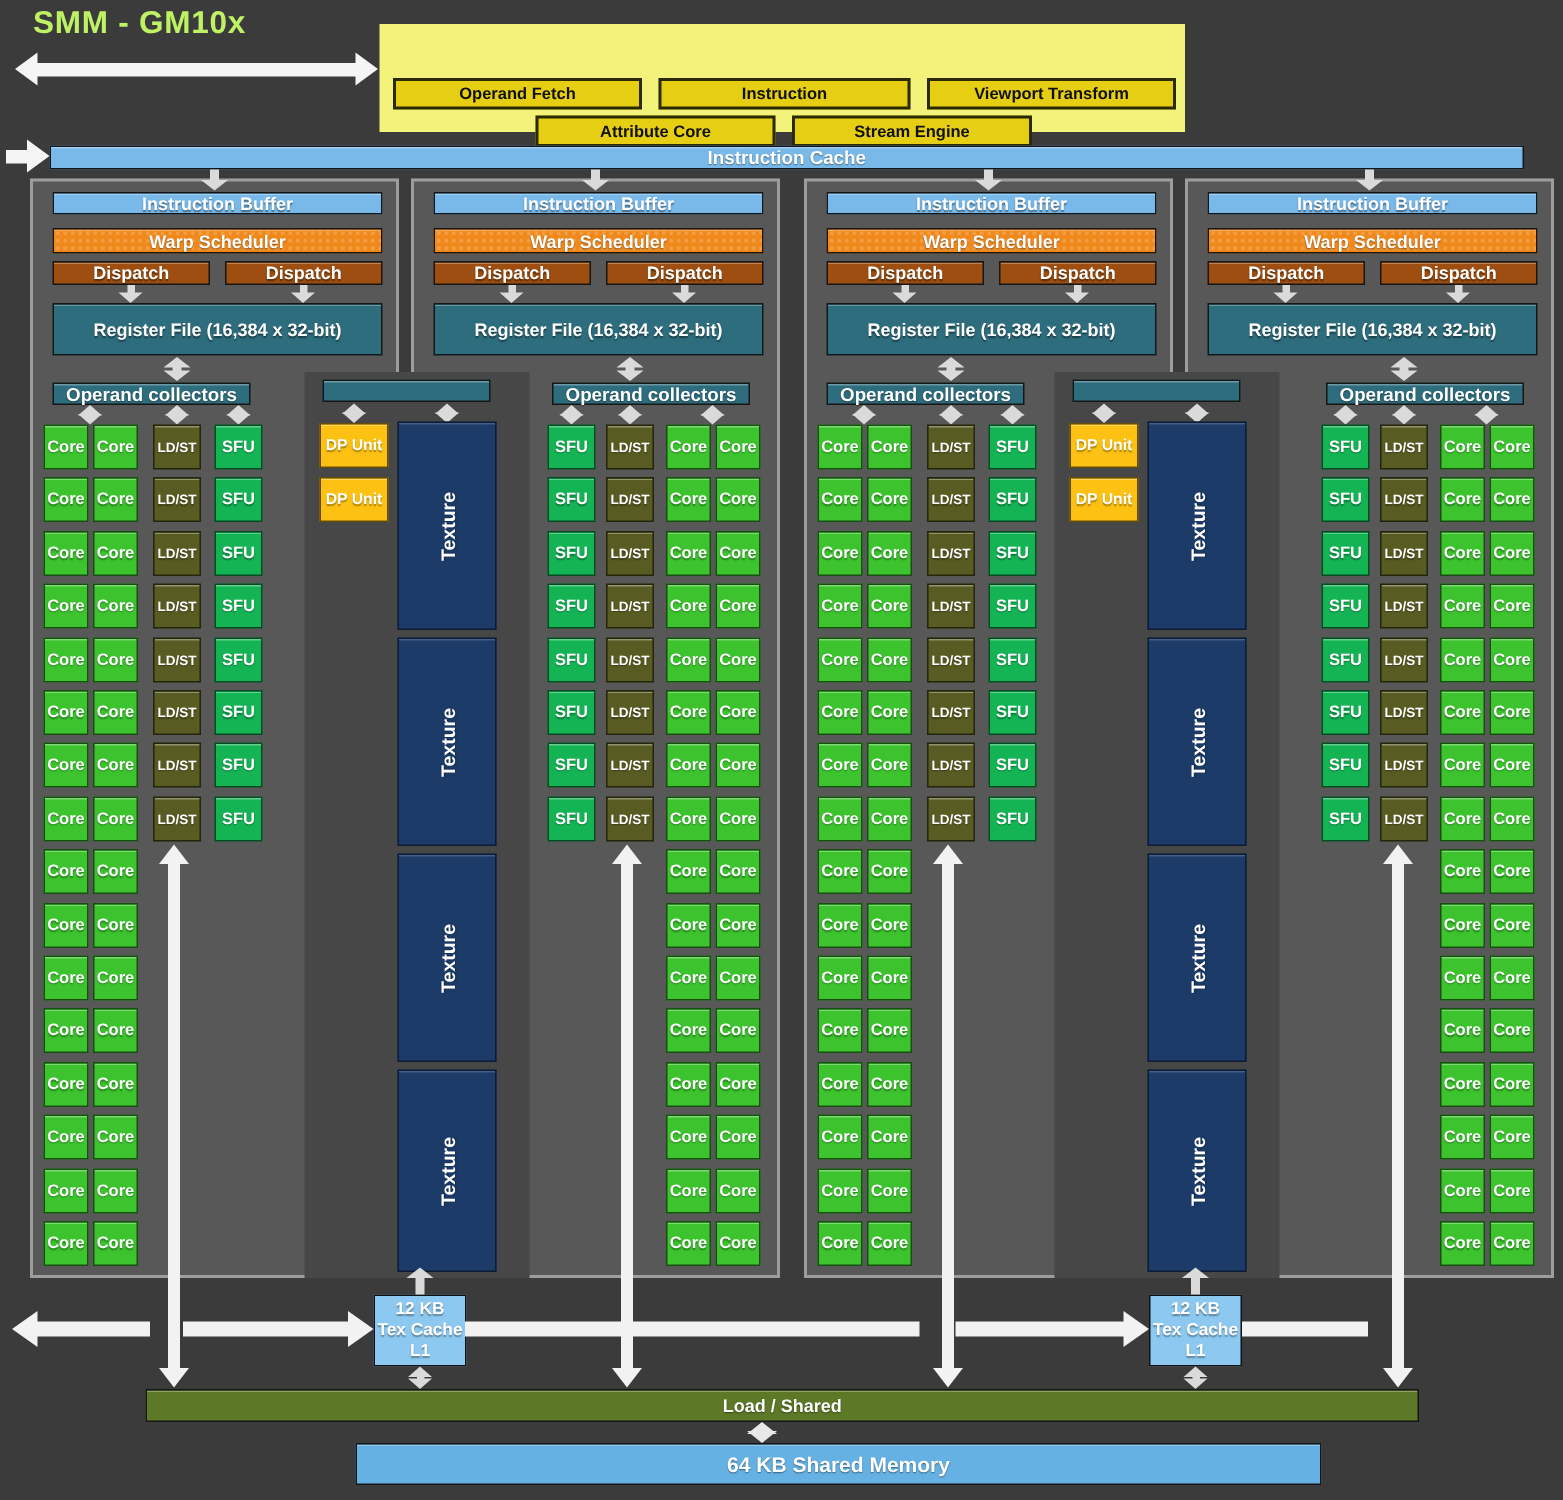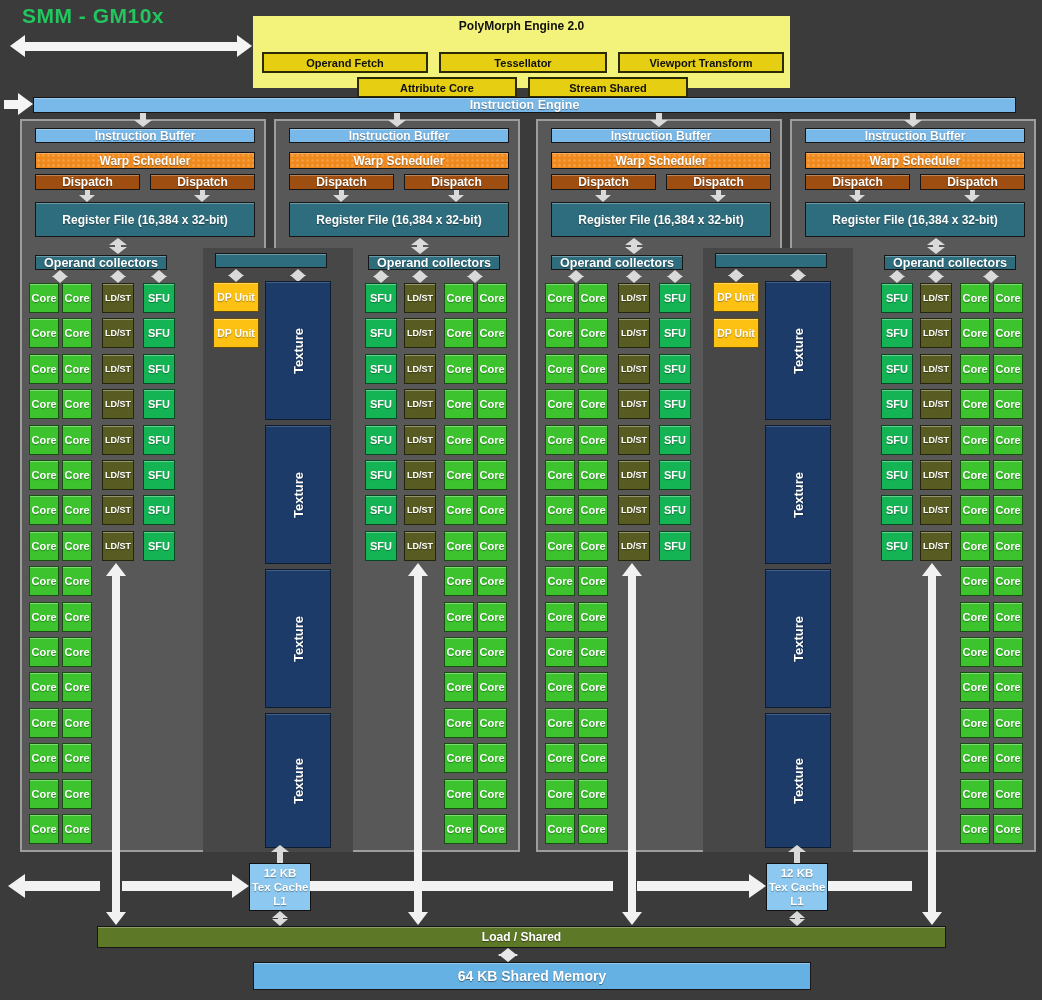--- a/index.html
+++ b/index.html
@@ -1,19 +1,19 @@
 <!DOCTYPE html>
 <html style="--c-background: #3b3b3b; --c-panel: #585858; --c-mid-panel: #474747; --c-blue: #79b9e9; --c-orange: #f0891c; --c-dark-orange: #9d4e10; --c-teal: #2e6d7d; --c-core-green: #3cc32e; --c-sfu-green: #14b455; --c-ldst-olive: #585c22; --c-dp-gold: #fdc113; --c-texture-navy: #1c3b69; --c-cache-blue: #8cc8ef; --c-load-store-olive: #5d7826; --c-shared-blue: #65b1e3; --c-polymorph-yellow: #f3f37b; --c-polymorph-unit-yellow: #e6cf13; --c-arrow-white: #f2f2f2;"><head>
 <meta charset="utf-8">
 <style>
   html,body{margin:0;padding:0;background:#3b3b3b;}
   #stage{position:relative;width:1042px;height:1000px;background:var(--c-background,#3b3b3b);
          font-family:"Liberation Sans",sans-serif;overflow:hidden;}
   #stage *{box-sizing:border-box;}
-  .title{position:absolute;left:22px;top:4px;color:#22c55e;font-weight:bold;font-size:21px;letter-spacing:.5px;}
+  .title{position:absolute;left:22px;top:4px;color:#bef264;font-weight:bold;font-size:21px;letter-spacing:.5px;}
   .panel{position:absolute;background:var(--c-panel,#585858);border:2px solid #9d9d9d;}
   .midpanel{position:absolute;background:var(--c-mid-panel,#474747);}
   .bar{position:absolute;display:flex;align-items:center;justify-content:center;color:#fff;font-weight:bold;
        border:1px solid #161616;box-shadow:inset 0 1px 0 rgba(255,255,255,.3);
        text-shadow:0 1px 1px rgba(0,0,0,.45);white-space:nowrap;}
   .blue{background:var(--c-blue,#79b9e9);}
   .orange{background:var(--c-orange,#f0891c);
           background-image:radial-gradient(rgba(255,255,255,.18) 1px,transparent 1.6px);background-size:5px 5px;}
   .dkorange{background:var(--c-dark-orange,#9d4e10);}
   .teal{background:var(--c-teal,#2e6d7d);}
@@ -30,39 +30,38 @@
          text-shadow:0 1px 1px rgba(0,0,0,.4);}
   .texcache{position:absolute;background:var(--c-cache-blue,#8cc8ef);border:1px solid #111;color:#fff;
             font-weight:bold;font-size:11.5px;display:flex;flex-direction:column;align-items:center;
             justify-content:center;line-height:14px;text-shadow:0 1px 1px rgba(0,0,0,.35);}
   #polymorph{position:absolute;left:253px;top:16px;width:537px;height:72px;background:var(--c-polymorph-yellow,#f3f37b);}
   .pm-title{position:absolute;top:3px;left:0;right:0;text-align:center;color:#101010;font-weight:bold;font-size:12px;}
   .pm-btn{position:absolute;height:21px;background:var(--c-polymorph-unit-yellow,#e6cf13);border:2px solid #2a2a05;
           color:#101010;font-weight:bold;font-size:11px;display:flex;align-items:center;justify-content:center;}
   #instruction-cache{left:33px;top:97px;width:983px;height:16px;font-size:12.5px;}
   #loadstore{left:97px;top:926px;width:849px;height:22px;font-size:12px;background:var(--c-load-store-olive,#5d7826);}
-  #shared{left:237px;top:962px;width:558px;height:28px;font-size:14px;background:var(--c-shared-blue,#65b1e3);margin-left:16px;}
+  #shared{left:237px;top:962px;width:644px;height:28px;font-size:14px;background:var(--c-shared-blue,#65b1e3);}
   .arr{position:absolute;}
 </style>
 </head>
 <body>
 
 <div id="stage">
   <div class="title">SMM - GM10x</div>
 
   <div id="polymorph">
-    <div class="pm-title">PolyMorph Engine 2.0</div>
     <div class="pm-btn" style="left:9px;top:36px;width:166px">Operand Fetch</div>
-    <div class="pm-btn" style="left:186px;top:36px;width:168px">Tessellator</div>
+    <div class="pm-btn" style="left:186px;top:36px;width:168px">Instruction</div>
     <div class="pm-btn" style="left:365px;top:36px;width:166px">Viewport Transform</div>
     <div class="pm-btn" style="left:104px;top:61px;width:160px">Attribute Core</div>
-    <div class="pm-btn" style="left:275px;top:61px;width:160px">Stream Shared</div>
+    <div class="pm-btn" style="left:275px;top:61px;width:160px">Stream Engine</div>
   </div>
 
-  <div class="bar blue" id="instruction-cache">Instruction Engine</div>
+  <div class="bar blue" id="instruction-cache">Instruction Cache</div>
   <div class="bar" id="loadstore">Load / Shared</div>
   <div class="bar" id="shared">64 KB Shared Memory</div>
 <div class="arr" style="position: absolute; left: 10px; top: 35px; width: 242px; height: 22px;">
       <div style="position: absolute; top: 6.5px; height: 9px; left: 14px; right: 14px; background: rgb(245, 245, 245);"></div>
       <div style="position: absolute; left: 0px; top: 0px; width: 0px; height: 0px; border-top: 11px solid transparent; border-bottom: 11px solid transparent; border-right: 15px solid rgb(245, 245, 245);"></div>
       <div style="position: absolute; right: 0px; top: 0px; width: 0px; height: 0px; border-top: 11px solid transparent; border-bottom: 11px solid transparent; border-left: 15px solid rgb(245, 245, 245);"></div>
     </div>
     <div class="arr" style="position: absolute; left: 4px; top: 93px; width: 29px; height: 22px;">
       <div style="position: absolute; top: 6.5px; height: 9px; left: 0px; right: 14px; background: rgb(245, 245, 245);"></div>
       <div style="position: absolute; right: 0px; top: 0px; width: 0px; height: 0px; border-top: 11px solid transparent; border-bottom: 11px solid transparent; border-left: 15px solid rgb(245, 245, 245);"></div>

